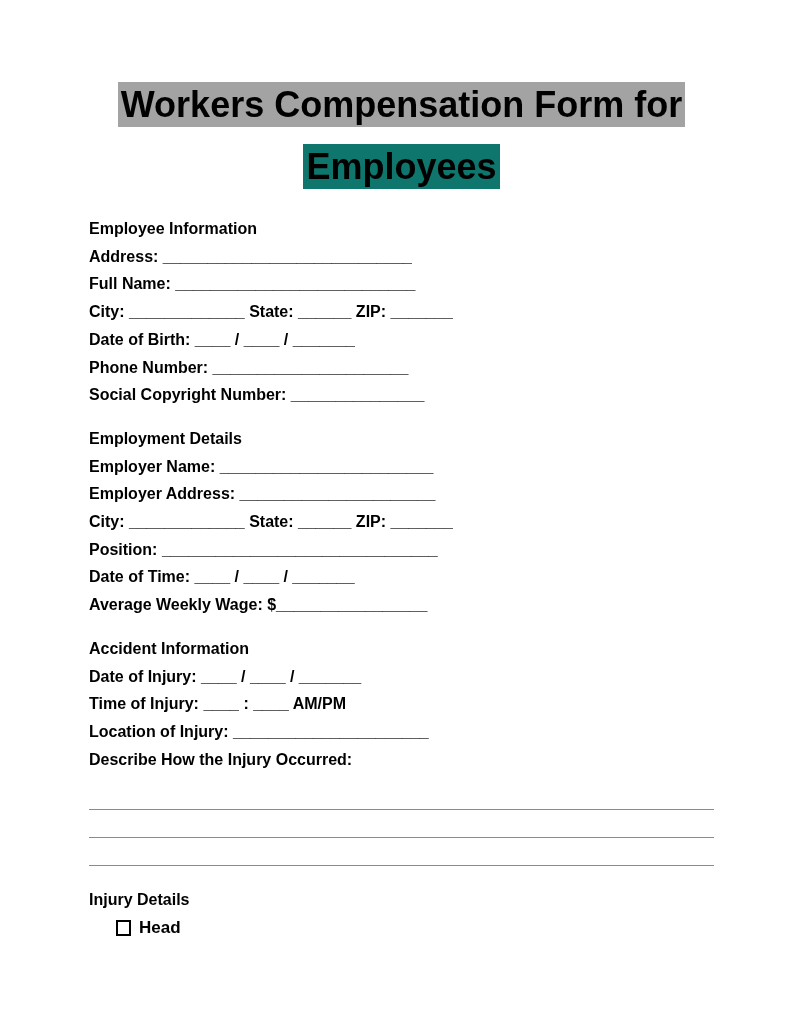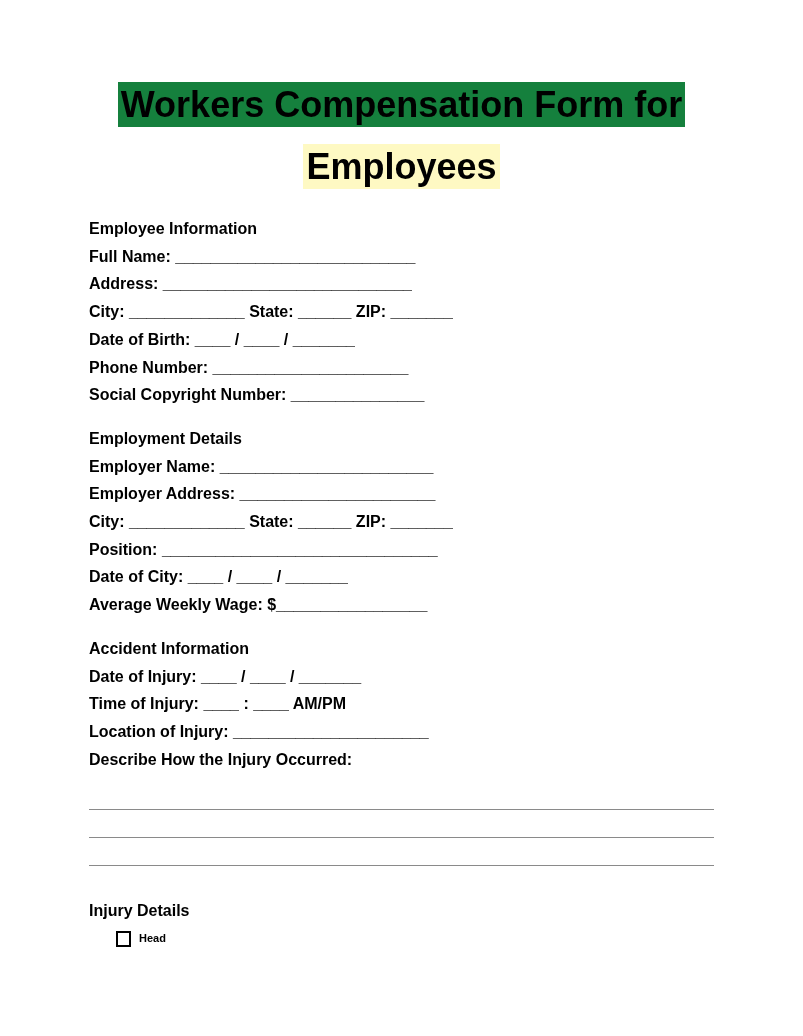--- a/index.html
+++ b/index.html
@@ -48,24 +48,24 @@
   }
   .write-lines {
     margin-top: 9px;
   }
   .write-line {
     height: 27px;
     border-bottom: 1.5px solid #8a8a8a;
     width: 100%;
   }
   .injury-section {
-    margin-top: 31px;
+    margin-top: 20px;
   }
   .checkbox-line {
-    font-size: 11px;
+    font-size: 17px;
     font-weight: 700;
     line-height: 27.7px;
     display: flex;
     align-items: center;
     padding-left: 27px;
   }
   .checkbox-box {
     display: inline-block;
     width: 11px;
     height: 12px;
@@ -87,43 +87,43 @@
     text-decoration: underline;
     cursor: pointer;
   }
 </style>
 </head>
 <body>
 
 <div class="doc">
 
   <div class="title">
-    <div><span class="hl" style="background:#15803d">Workers Compensation Form for</span></div>
-    <div><span class="hl" style="background:#fef9c3">Employees</span></div>
+    <div><span class="hl" style="background:#a3a3a3">Workers Compensation Form for</span></div>
+    <div><span class="hl" style="background:#0f766e">Employees</span></div>
   </div>
 
   <div class="form-body">
 
     <div class="section">
       <div class="section-heading">Employee Information</div>
+      <div class="form-line">Address: ____________________________</div>
       <div class="form-line">Full Name: ___________________________</div>
-      <div class="form-line">Address: ____________________________</div>
       <div class="form-line">City: _____________ State: ______ ZIP: _______</div>
       <div class="form-line">Date of Birth: ____ / ____ / _______</div>
       <div class="form-line">Phone Number: ______________________</div>
       <div class="form-line">Social Copyright Number: _______________</div>
     </div>
 
     <div class="section">
       <div class="section-heading">Employment Details</div>
       <div class="form-line">Employer Name: ________________________</div>
       <div class="form-line">Employer Address: ______________________</div>
       <div class="form-line">City: _____________ State: ______ ZIP: _______</div>
       <div class="form-line">Position: _______________________________</div>
-      <div class="form-line">Date of City: ____ / ____ / _______</div>
+      <div class="form-line">Date of Time: ____ / ____ / _______</div>
       <div class="form-line">Average Weekly Wage: $_________________</div>
     </div>
 
     <div class="section">
       <div class="section-heading">Accident Information</div>
       <div class="form-line">Date of Injury: ____ / ____ / _______</div>
       <div class="form-line">Time of Injury: ____ : ____ AM/PM</div>
       <div class="form-line">Location of Injury: ______________________</div>
       <div class="form-line">Describe How the Injury Occurred:</div>
     </div>

